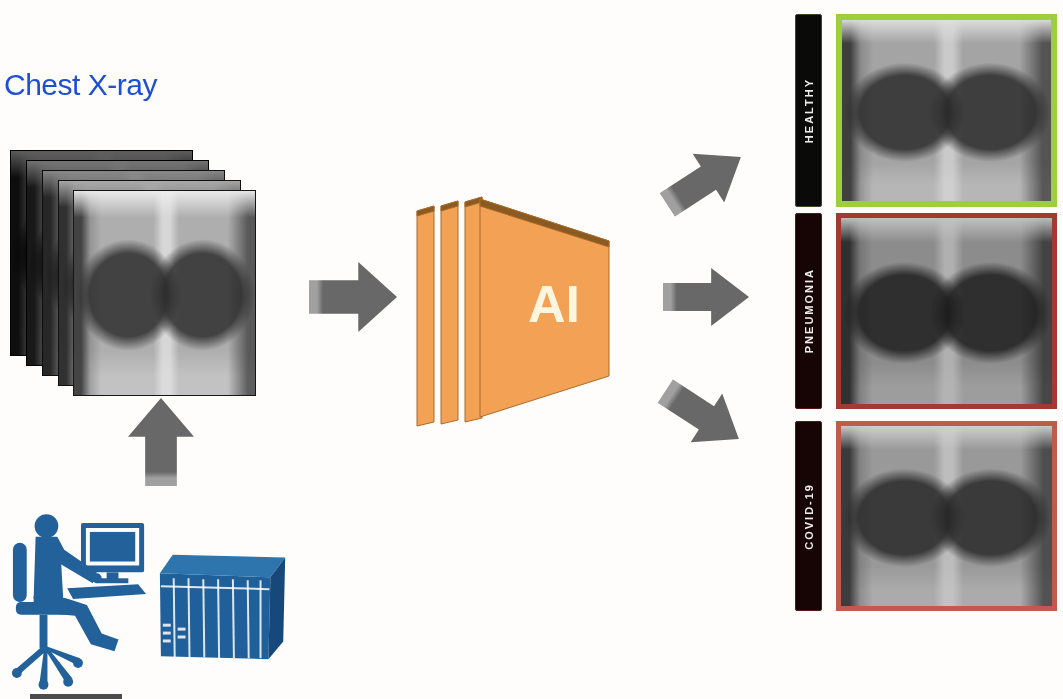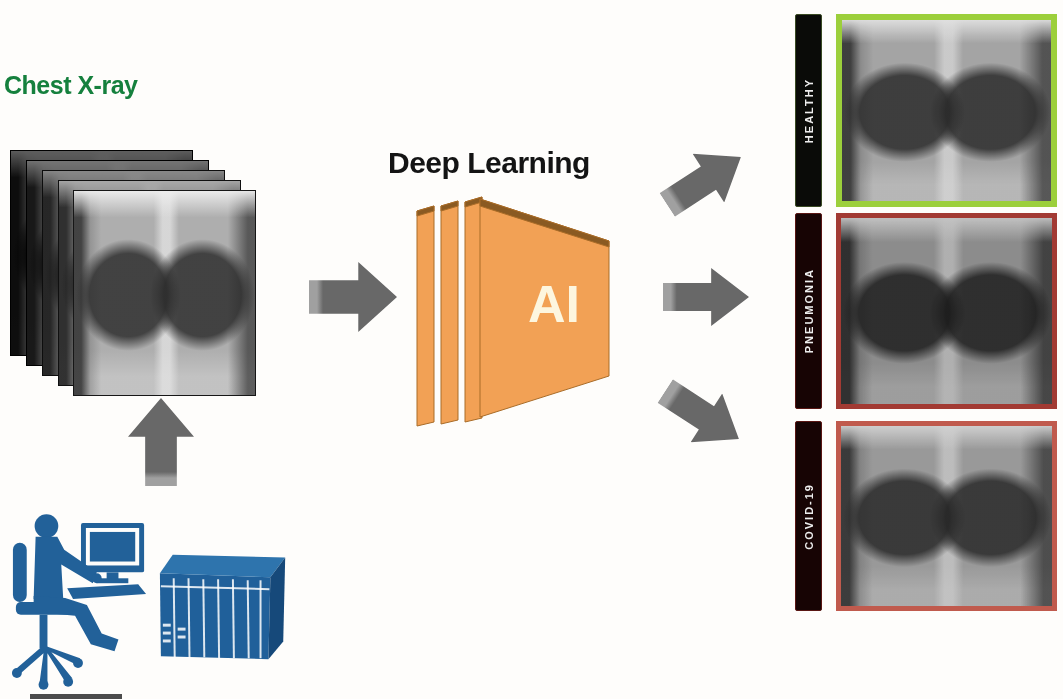--- a/index.html
+++ b/index.html
@@ -2,22 +2,22 @@
 <html><head>
 <meta charset="utf-8">
 <style>
   html,body{margin:0;padding:0;background:#fff;}
   .canvas{
     position:relative;width:1063px;height:699px;background:#fefdfb;overflow:hidden;
     font-family:"Liberation Sans",sans-serif;
   }
   
   .input-title{
-    position:absolute;left:4px;top:66px;font-weight:bold;font-size:25px;line-height:38px;
-    color:#15803d;letter-spacing:-0.5px;
+    position:absolute;left:4px;top:66px;font-weight:normal;font-size:30px;line-height:38px;
+    color:#1d4ed8;letter-spacing:-0.5px;
   }
   .dl-title{
     position:absolute;left:388px;top:146px;font-weight:bold;font-size:30px;color:#141414;
     letter-spacing:-0.5px;
   }
   
   .xray{
     background-color:#aeaeae;
     background-image:
       linear-gradient(180deg, rgba(238,238,238,.95) 0%, rgba(160,160,160,0) 13%),
@@ -135,21 +135,20 @@
       <g fill="rgba(255,255,255,0.85)">
         <rect x="11" y="84" width="8" height="3"></rect>
         <rect x="11" y="92" width="8" height="3"></rect>
         <rect x="11" y="100" width="8" height="3"></rect>
         <rect x="26" y="88" width="8" height="3"></rect>
         <rect x="26" y="96" width="8" height="3"></rect>
       </g>
     </g>
   </svg>
 
-  <div class="dl-title">Deep Learning</div>
   <svg class="ai-svg" viewBox="0 0 200 236">
     <g stroke="#a96c28" stroke-width="1">
       <polygon points="3,17 20,12 20,228 3,232" fill="#f2a155"></polygon>
       <polygon points="3,17 20,12 20,17 3,22" fill="#8a5a22"></polygon>
       <polygon points="27,12 44,7 44,226 27,230" fill="#f2a155"></polygon>
       <polygon points="27,12 44,7 44,12 27,17" fill="#8a5a22"></polygon>
       <polygon points="51,8 68,3 68,224 51,228" fill="#f2a155"></polygon>
       <polygon points="51,8 68,3 68,8 51,13" fill="#8a5a22"></polygon>
       <polygon points="66,5 195,47 195,182 66,223" fill="#f2a155"></polygon>
       <polygon points="66,5 195,47 195,53 66,12" fill="#8a5a22"></polygon>

